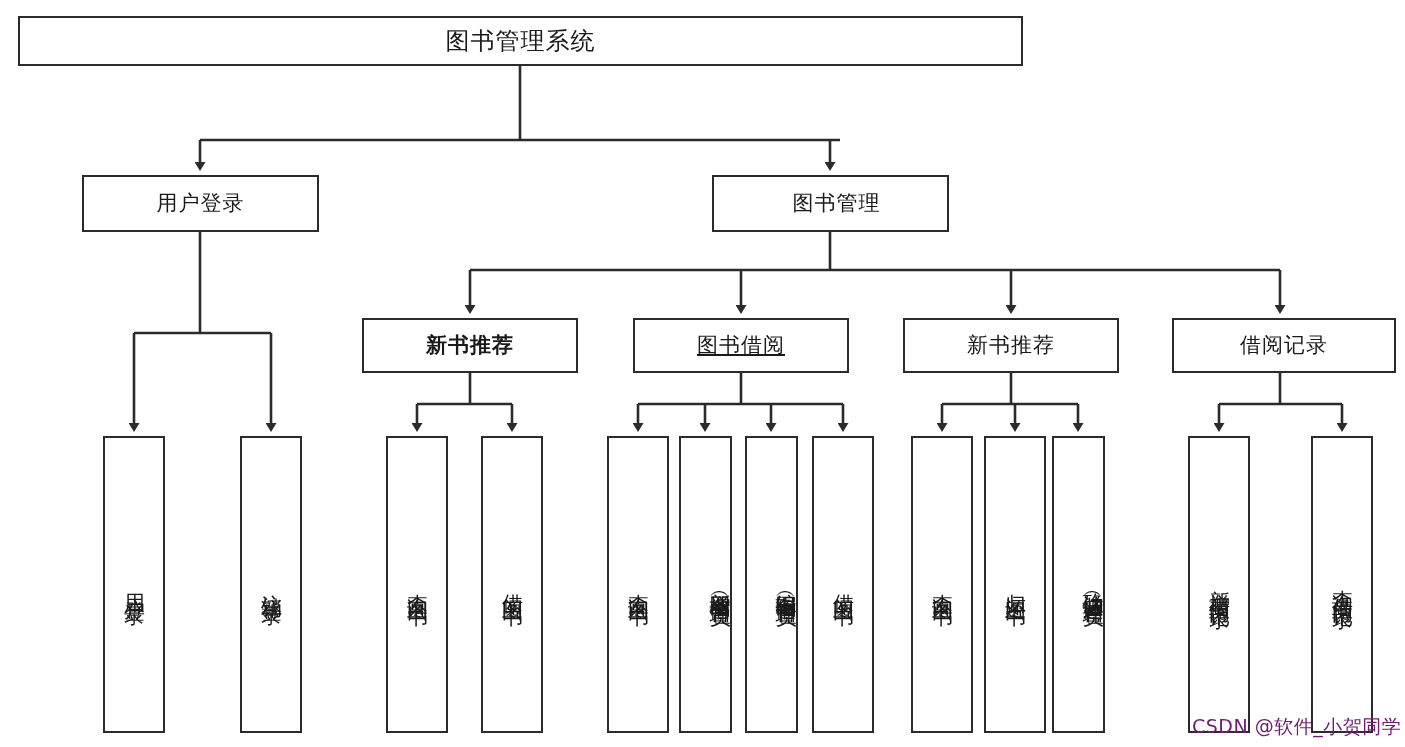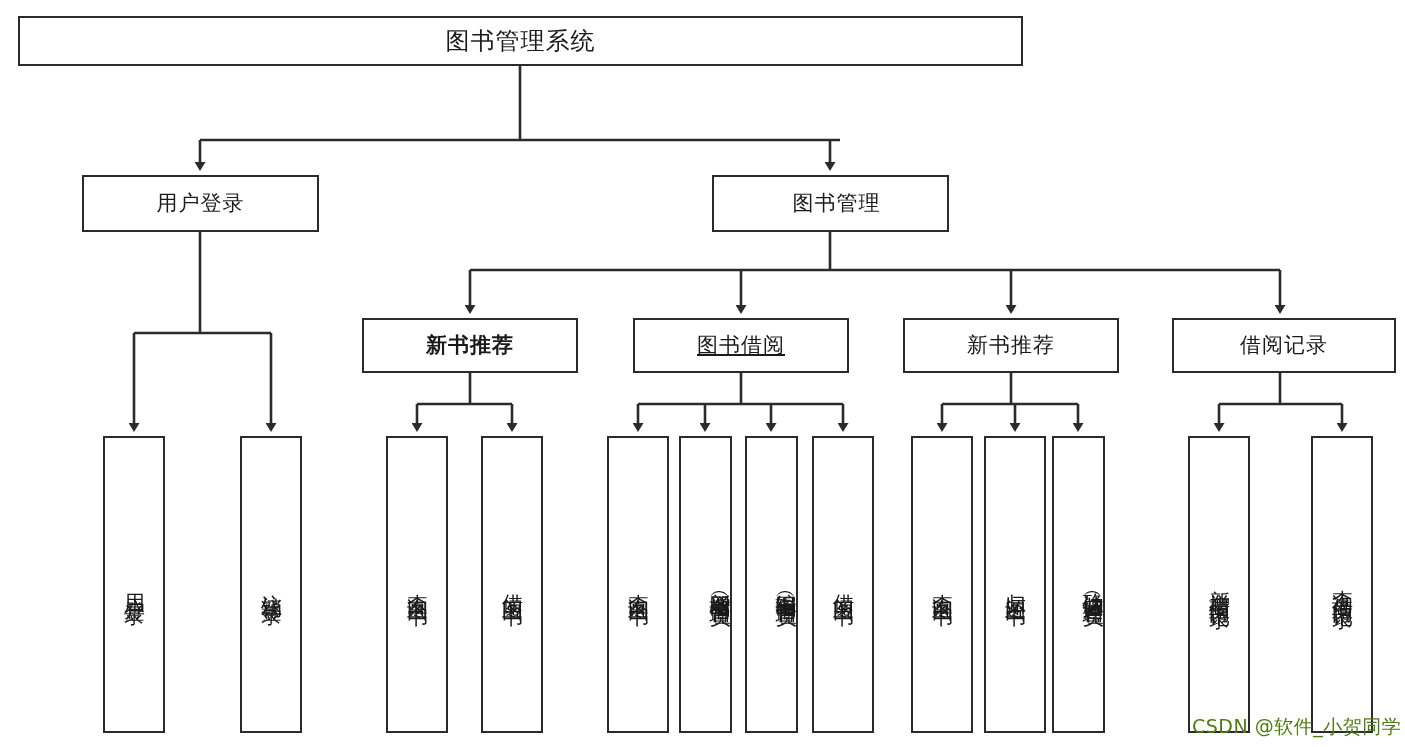--- a/index.html
+++ b/index.html
@@ -56,21 +56,21 @@
     padding: 2px 0;
     text-align: center;
   }
   .node-v.tight {
     letter-spacing: 2px;
     align-items: flex-start;
   }
   .watermark {
     position: absolute;
     font-size: 19px;
-    color: #4d7c0f;
+    color: #701a75;
     white-space: nowrap;
     letter-spacing: 0.5px;
   }
 </style>
 </head>
 <body>
 
 <div id="diagram-root">
 
   <svg id="edge-layer" width="1405" height="747" viewBox="0 0 1405 747" xmlns="http://www.w3.org/2000/svg">

